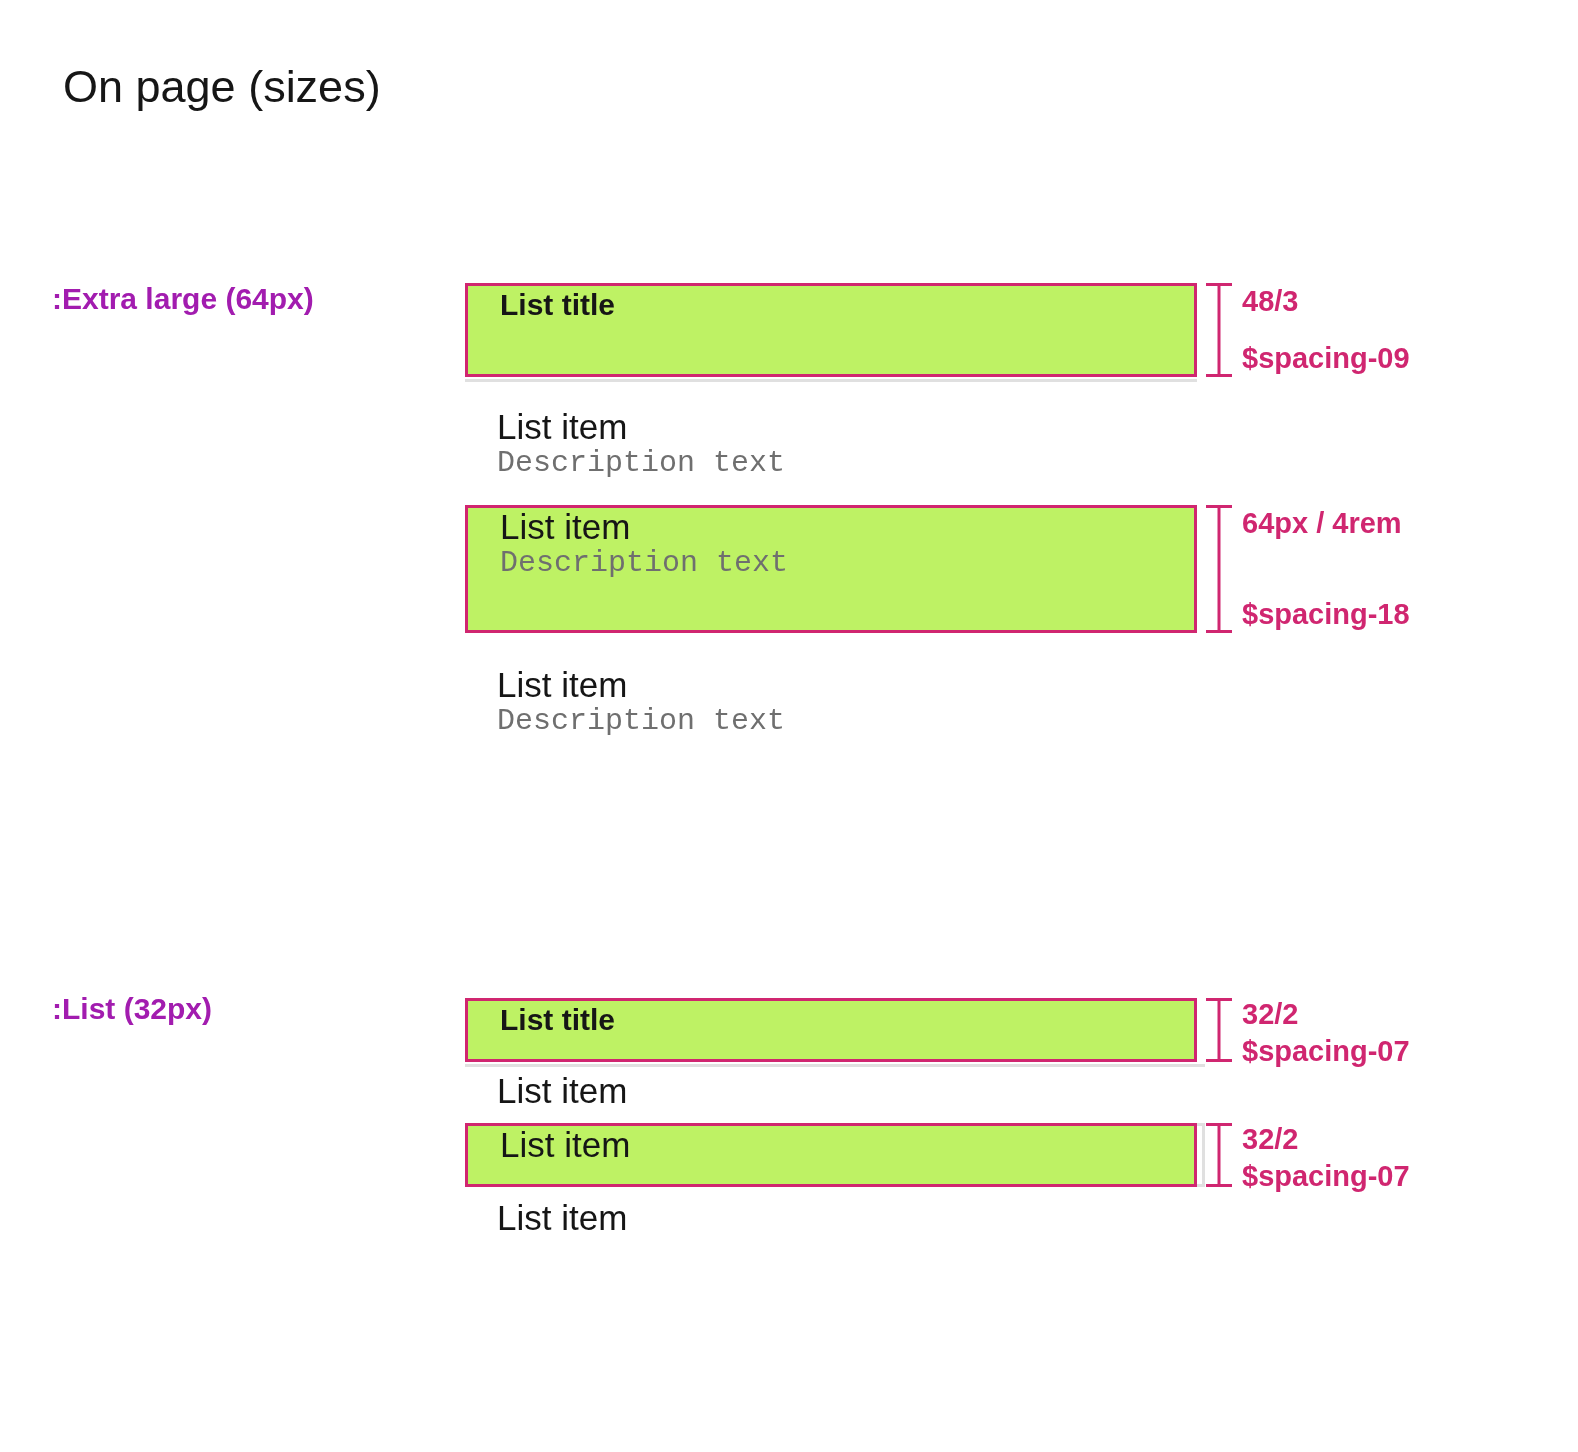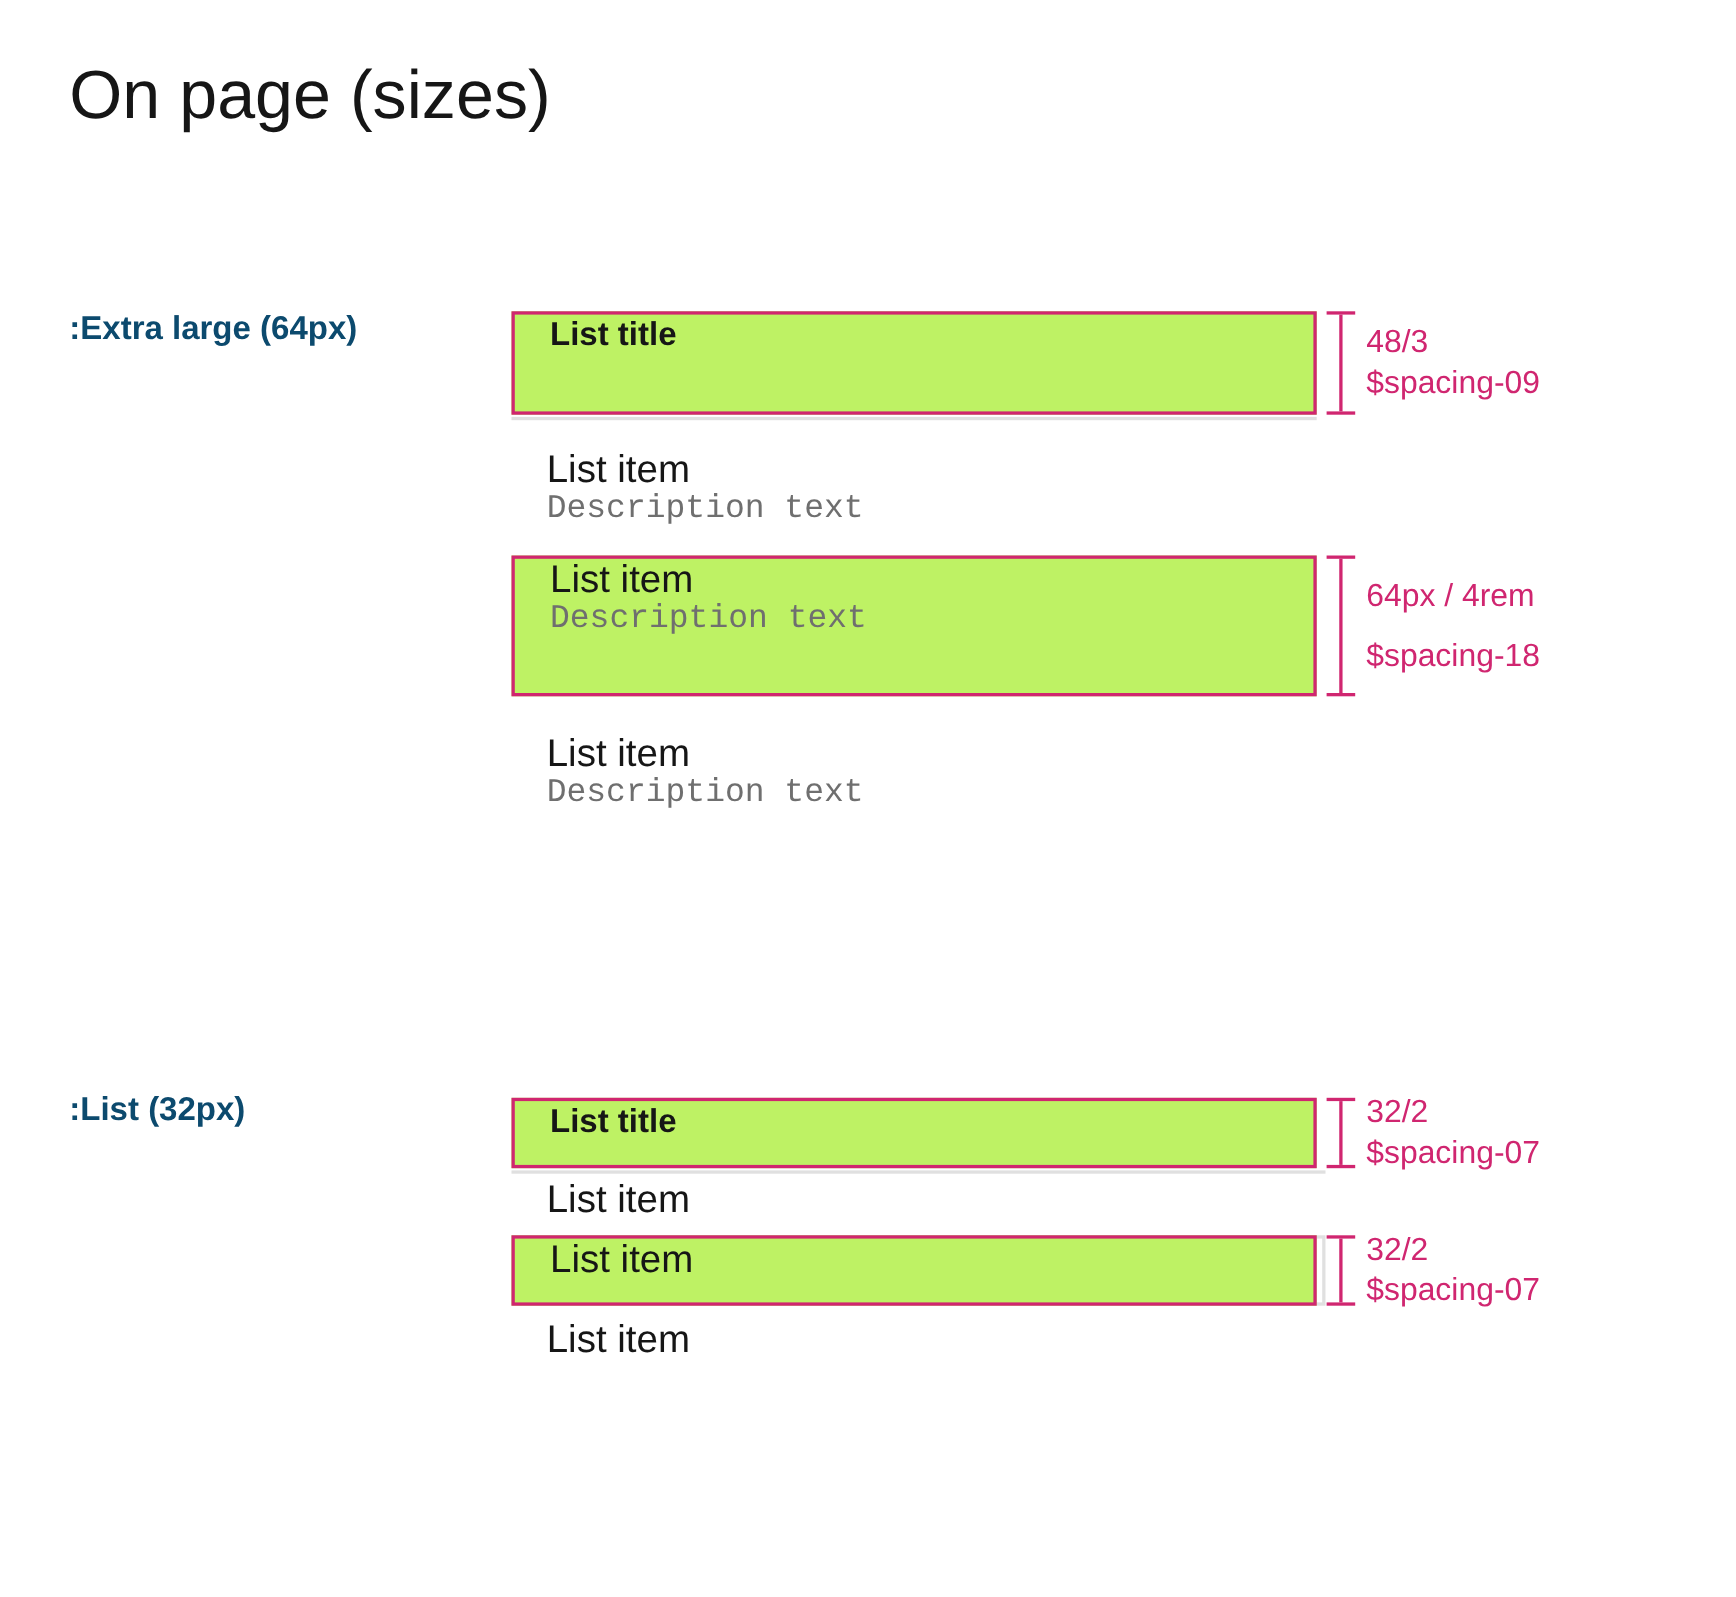--- a/index.html
+++ b/index.html
@@ -9,29 +9,29 @@
     position: relative;
     overflow: hidden;
     font-family: "Liberation Sans", sans-serif;
     color: #161616;
   }
   .abs { position: absolute; }
 
   
   .page-title {
     left: 63px; top: 50px;
-    font-size: 62px; line-height: 74px; font-weight: 400;
+    font-size: 45px; line-height: 74px; font-weight: 400;
     color: #161616;
   }
 
   
   .section-label {
-    left: 63px;
+    left: 52px;
     font-size: 30px; line-height: 37px; font-weight: 700;
-    color: #0c4a6e;
+    color: #a21caf;
   }
   .label-xl { top: 280px; }
   .label-sm { top: 990px; }
 
   
   .spec-box {
     left: 465px; width: 732px;
     border: 3px solid #d02670;
     background: #bef264;
     box-sizing: border-box;
@@ -90,22 +90,22 @@
     background: #d02670;
   }
   .bracket-1 { top: 283px;  height: 94px; }
   .bracket-2 { top: 505px;  height: 128px; }
   .bracket-3 { top: 998px;  height: 64px; }
   .bracket-4 { top: 1123px; height: 64px; }
 
   
   .annotation {
     left: 1242px; width: 320px;
-    display: flex; flex-direction: column; justify-content: center;
-    font-size: 29px; line-height: 37px; font-weight: 400;
+    display: flex; flex-direction: column; justify-content: space-between;
+    font-size: 29px; line-height: 37px; font-weight: 700;
     color: #d02670;
     z-index: 2;
   }
   .annotation-1 { top: 283px;  height: 94px; }
   .annotation-2 { top: 505px;  height: 128px; gap: 17px; }
   .annotation-3 { top: 996px;  height: 68px; }
   .annotation-4 { top: 1121px; height: 68px; }
 </style>
 </head>
 <body>

